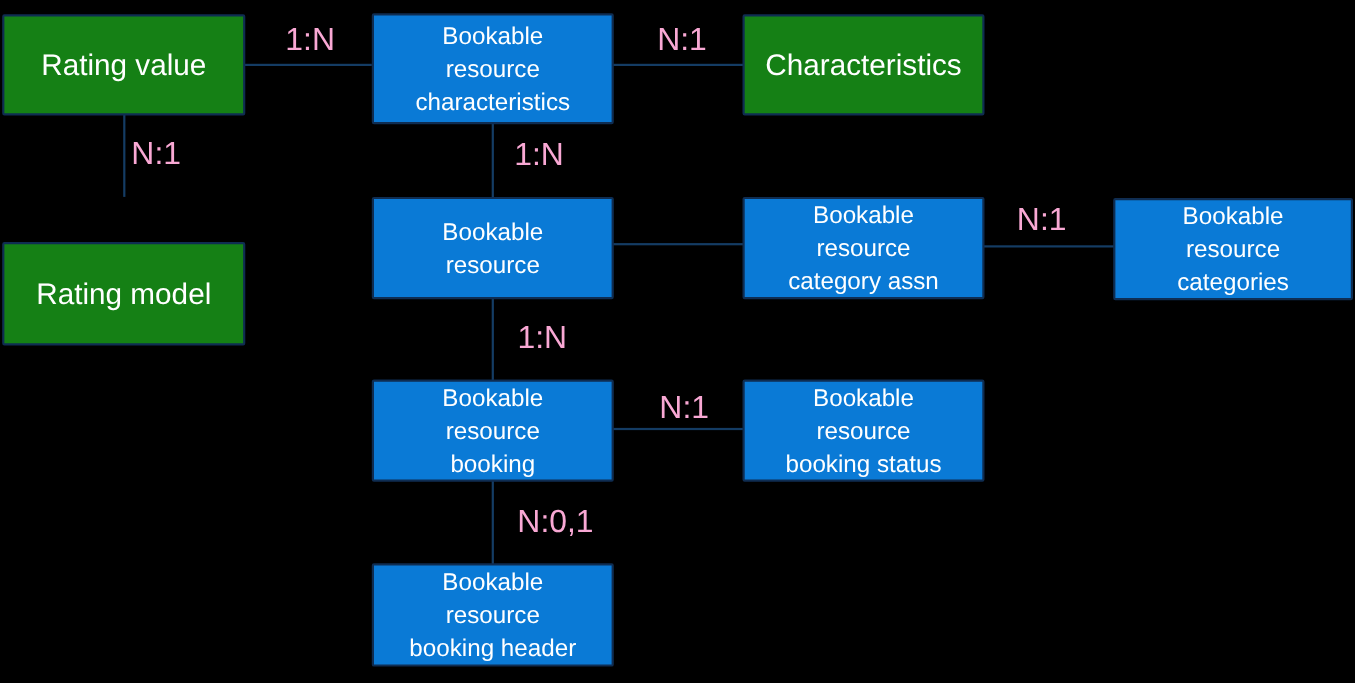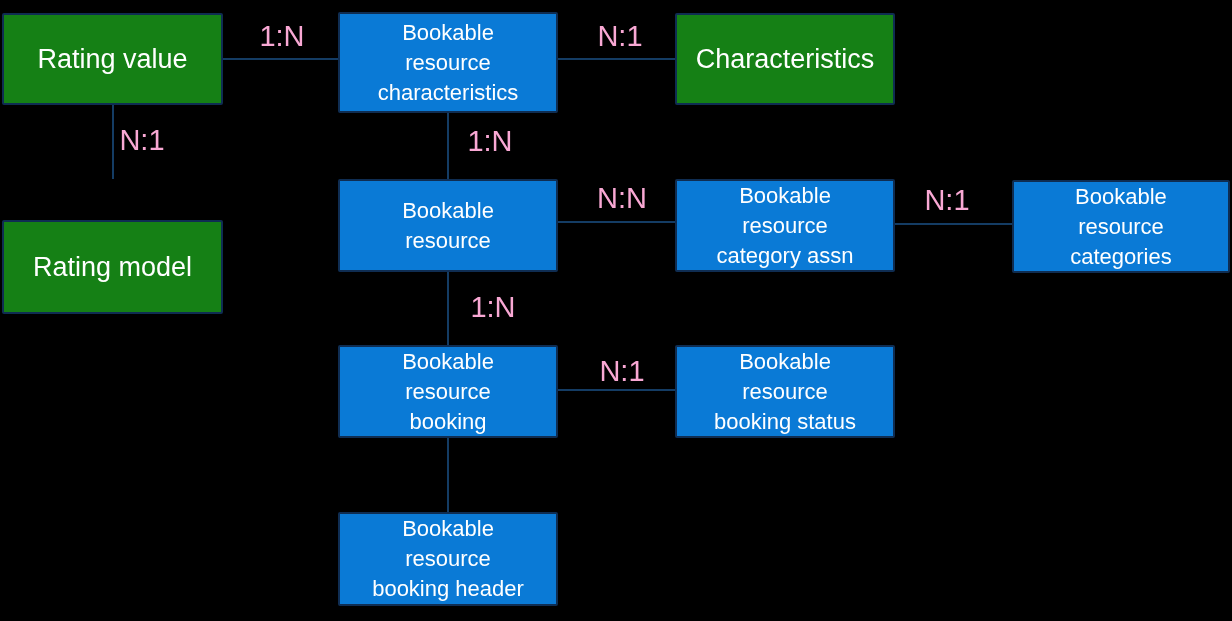--- a/index.html
+++ b/index.html
@@ -64,24 +64,24 @@
   <div class="connector" style="left:556px; top:221px; width:121px; height:2px;"></div>
   <div class="connector" style="left:893px; top:223px; width:121px; height:2px;"></div>
   <div class="connector" style="left:447px; top:271px; width:2px; height:75px;"></div>
   <div class="connector" style="left:556px; top:389px; width:121px; height:2px;"></div>
   <div class="connector" style="left:447px; top:437px; width:2px; height:76px;"></div>
 
   <div class="edge-label" style="left:227px; top:18px;">1:N</div>
   <div class="edge-label" style="left:565px; top:18px;">N:1</div>
   <div class="edge-label" style="left:87px; top:122px;">N:1</div>
   <div class="edge-label" style="left:435px; top:123px;">1:N</div>
-  <div class="edge-label" style="left:567px; top:180px;">N:N</div>
   <div class="edge-label" style="left:892px; top:182px;">N:1</div>
   <div class="edge-label" style="left:438px; top:289px;">1:N</div>
   <div class="edge-label" style="left:567px; top:353px;">N:1</div>
+  <div class="edge-label" style="left:450px; top:457px;">N:0,1</div>
 
   <div class="node green" style="left:2px; top:13px; width:221px; height:92px;">
     <span class="node-label">Rating value</span>
   </div>
 
   <div class="node blue" style="left:338px; top:12px; width:220px; height:101px;">
     <span class="node-label">Bookable
 resource
 characteristics</span>
   </div>

